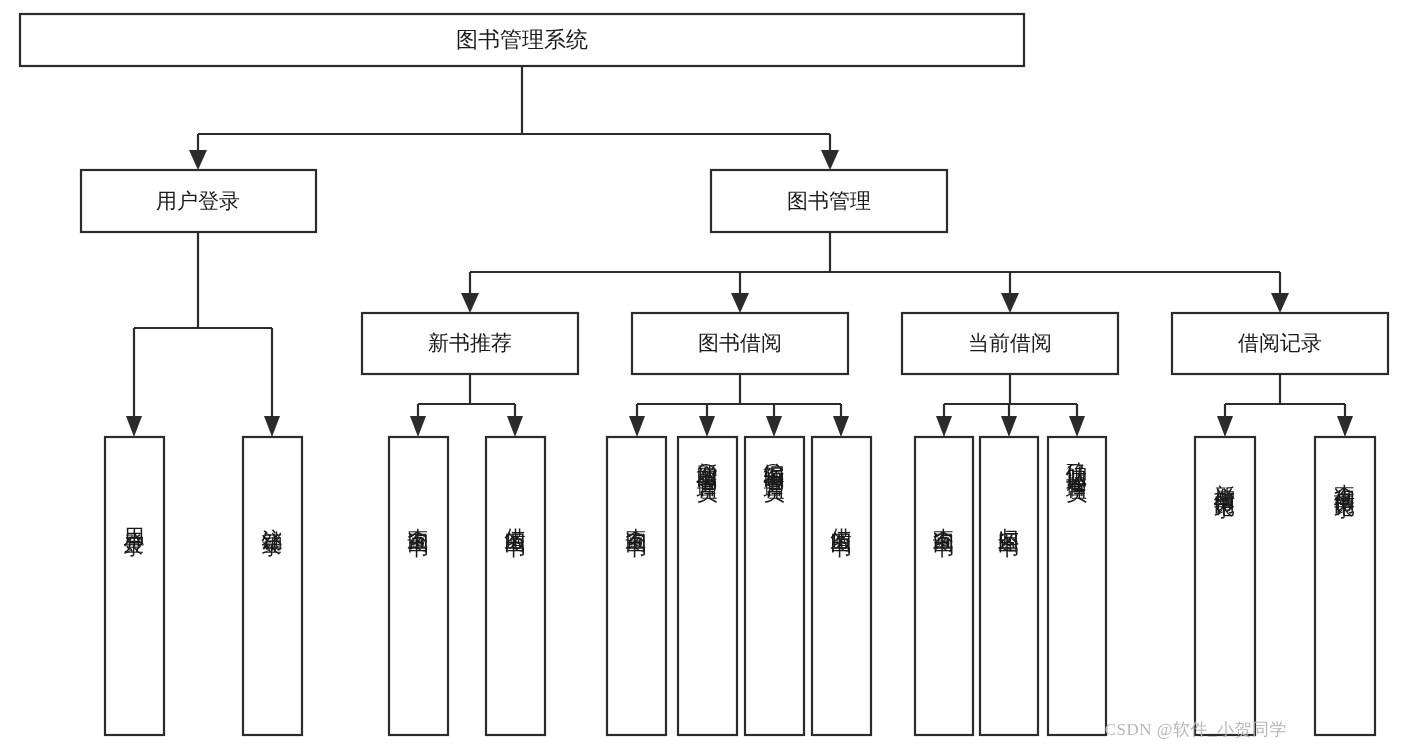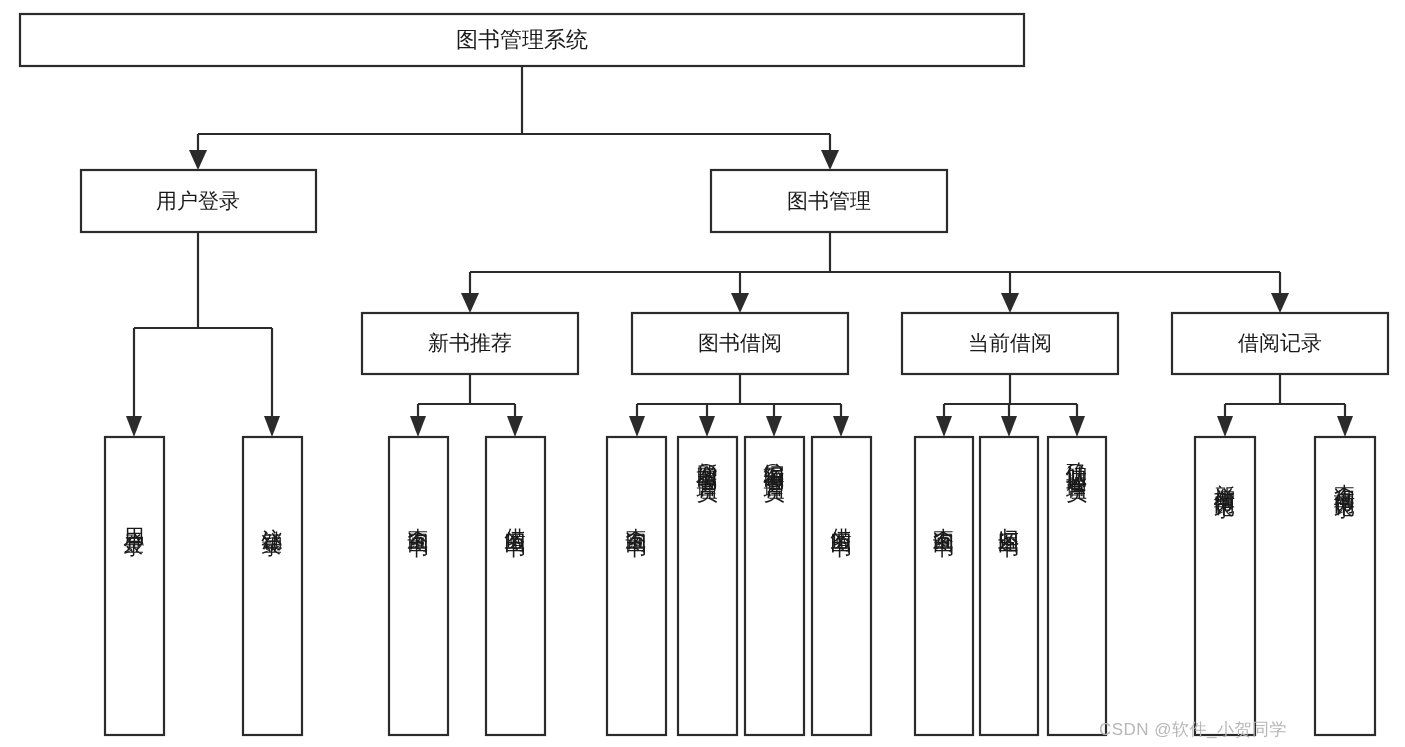--- a/index.html
+++ b/index.html
@@ -72,21 +72,21 @@
     line-height: 1;
     color: #1a1a1a;
     letter-spacing: 3px;
     white-space: nowrap;
     text-align: left;
   }
   .watermark {
     position: absolute;
     right: 8px;
     bottom: 6px;
-    font-family: Liberation Sans, sans-serif;
+    font-family: Liberation Serif, serif;
     font-size: 17px;
     color: #b7b7b7;
     letter-spacing: 0.5px;
     white-space: nowrap;
     user-select: none;
   }
 </style>
 </head>
 <body>
 

